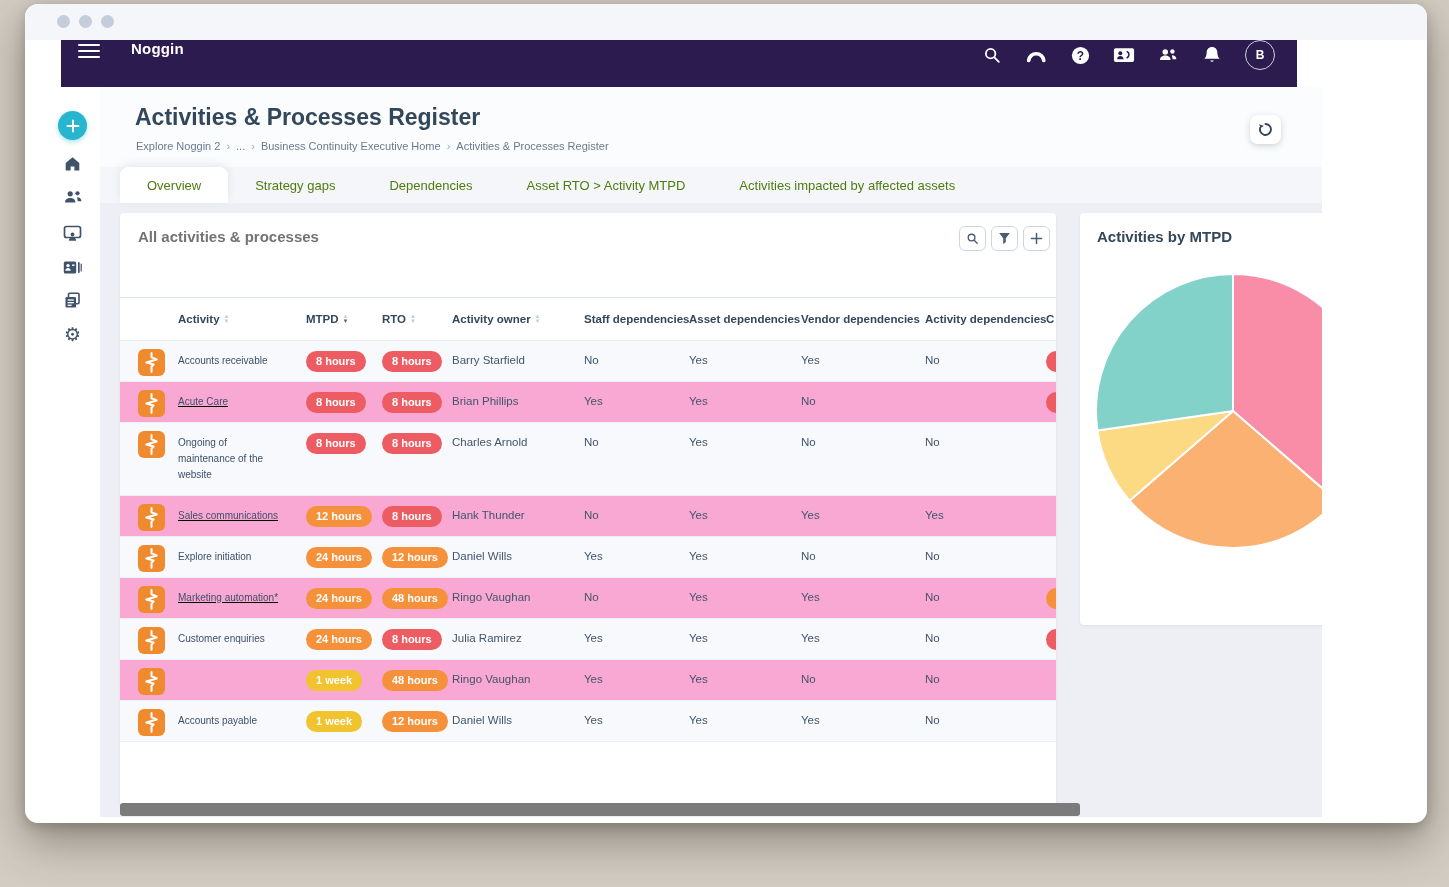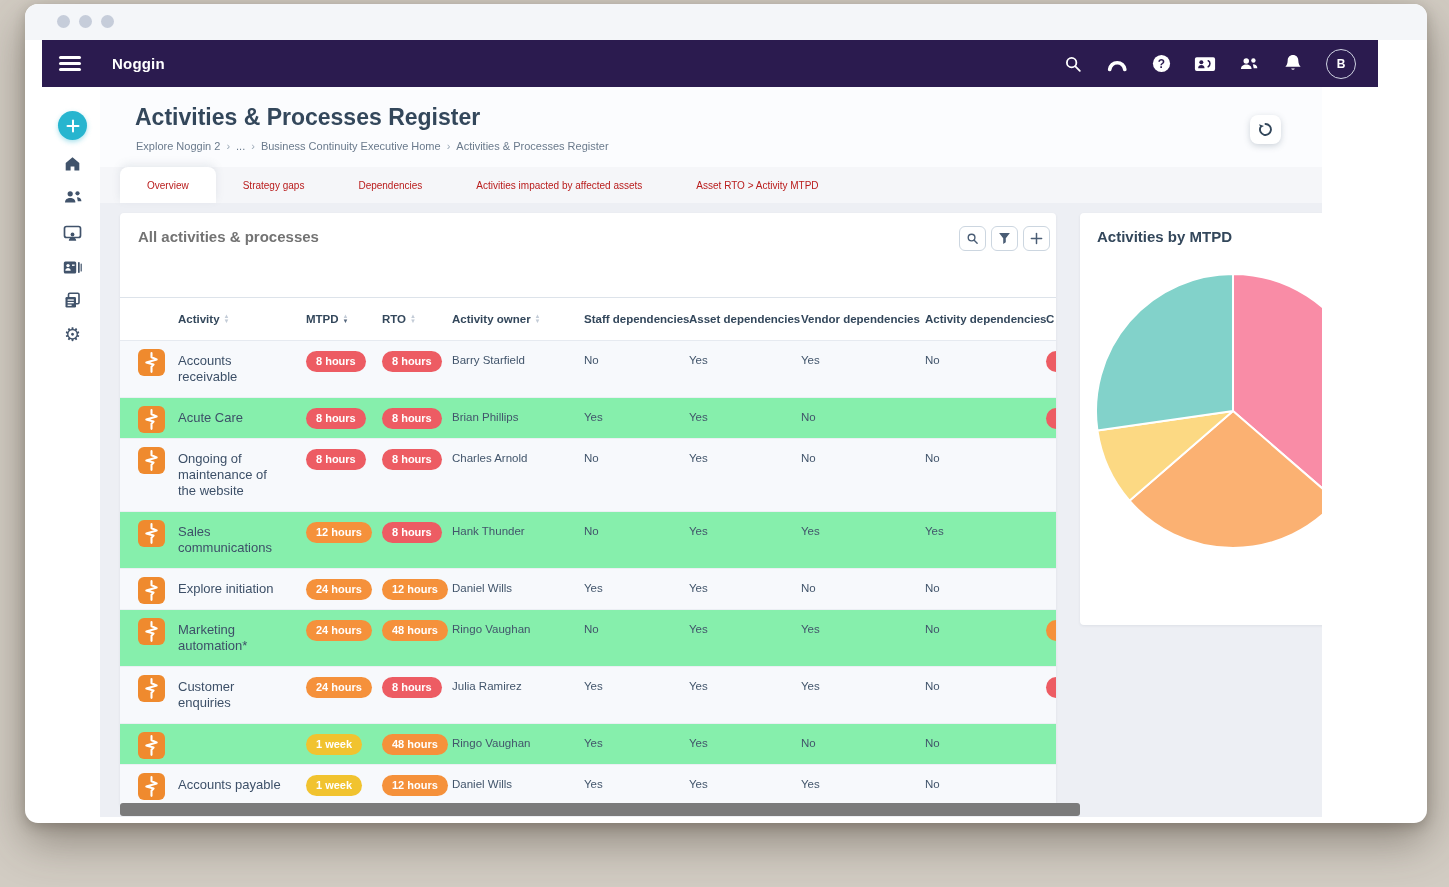--- a/index.html
+++ b/index.html
@@ -7,22 +7,22 @@
   body { background:#d2ccc3; font-family:"Liberation Sans", sans-serif; position:relative; overflow:hidden; }
 
   
   .window { position:absolute; left:25px; top:4px; width:1402px; height:819px;
             background:#ffffff; border-radius:13px; overflow:hidden;
             box-shadow:0 18px 45px rgba(60,50,40,.45), 0 4px 12px rgba(60,50,40,.25); }
   .titlebar { position:absolute; left:0; top:0; width:100%; height:36px; background:#f4f6f9; }
   .dot { position:absolute; top:11px; width:13px; height:13px; border-radius:50%; background:#c6cdda; }
 
   
-  .navbar { position:absolute; left:17px; top:36px; width:1336px; height:47px; background:#2b1b4f;
-            display:flex; align-items:center; }
+  .navbar { position:absolute; left:36px; top:36px; width:1236px; height:47px; background:#2b1b4f;
+            display:flex; align-items:flex-start; }
   .hamburger { margin-left:17px; width:22px; cursor:pointer; }
   .hamburger div { height:2.5px; background:#fff; border-radius:2px; margin:3.5px 0; }
   .brand { color:#fff; font-size:15px; font-weight:700; letter-spacing:.2px; margin-left:31px; }
   .nav-right { margin-left:auto; display:flex; align-items:center; gap:22px; margin-right:22px; }
   .nav-ic { width:22px; height:22px; display:flex; align-items:center; justify-content:center; cursor:pointer; }
   .avatar { width:30px; height:30px; border-radius:50%; border:1.6px solid #cfd3e2; color:#fff;
             display:flex; align-items:center; justify-content:center; font-size:12px; font-weight:700; }
 
   
   .sidebar { position:absolute; left:20px; top:83px; width:55px; height:730px; background:#fff; }
@@ -36,44 +36,44 @@
   
   .main { position:absolute; left:75px; top:83px; width:1222px; height:730px; background:#edeff4; overflow:hidden; }
   .page-header { position:absolute; left:0; top:0; width:100%; height:116px; background:#fbfcfe; }
   .page-title { position:absolute; left:35px; top:17px; font-size:23px; font-weight:600; color:#33475b; }
   .breadcrumb { position:absolute; left:36px; top:53px; font-size:11px; color:#6a7a8c; display:flex; gap:6px; align-items:flex-end; }
   .crumb-sep { color:#9aa8b6; font-size:11px; }
   .refresh-btn { position:absolute; right:41px; top:28px; width:31px; height:29px; background:#fff; border-radius:8px;
                  box-shadow:0 2px 6px rgba(70,90,110,.25); display:flex; align-items:center; justify-content:center; cursor:pointer; }
 
   .tabstrip { position:absolute; left:0; top:80px; width:100%; height:36px; background:#f5f6f9; display:flex; padding-left:20px; }
-  .tab { padding:0 27px; display:flex; align-items:center; font-size:10px; color:#b91c1c; cursor:pointer; white-space:nowrap; }
+  .tab { padding:0 27px; display:flex; align-items:center; font-size:13px; color:#4d7c0f; cursor:pointer; white-space:nowrap; }
   .tab.active { background:#ffffff; border-radius:8px 8px 0 0; box-shadow:0 -3px 8px rgba(90,105,125,.12); font-weight:400; }
 
   
   .table-card { position:absolute; left:20px; top:126px; width:936px; height:593px; background:#fff; border-radius:4px;
                 box-shadow:0 1px 3px rgba(40,55,75,.08); overflow:hidden; }
   .card-title { position:absolute; left:18px; top:15px; font-size:15px; font-weight:600; color:#737373; }
   .toolbar { position:absolute; right:6px; top:13px; display:flex; gap:5px; }
   .tool-btn { width:27px; height:25px; border:1px solid #ccd6e0; border-radius:6px; background:#fff;
               display:flex; align-items:center; justify-content:center; cursor:pointer; color:#4a5d75; }
 
   .thead { position:absolute; left:0; top:84px; width:986px; height:44px; border-top:1px solid #dde3ea; border-bottom:1px solid #e6eaf0; }
   .th { position:absolute; top:0; height:100%; display:flex; align-items:center; gap:4px;
         font-size:11.5px; font-weight:700; color:#33475b; white-space:nowrap; }
   .sorter { display:inline-flex; flex-direction:column; line-height:5px; font-size:6px; color:#c3ccd7; cursor:pointer; }
   .sorter .on { color:#55677d; }
 
   .tbody { position:absolute; left:0; top:128px; width:986px; }
   .row { position:relative; width:986px; min-height:41px; border-bottom:1px solid #eceff4; }
   .row.odd { background:#f7f9fc; }
-  .row.even { background:#86efac; }
+  .row.even { background:#f9a8d4;text-decoration:underline; }
   .c { position:absolute; font-size:11.5px; color:#42556b; }
   .c-icon   { left:18px;  top:8px; }
-  .c-activity { margin-left:58px; width:118px; padding:12px 10px 12px 0; font-size:13px; color:#3d5068; line-height:16px; }
+  .c-activity { margin-left:58px; width:118px; padding:12px 10px 12px 0; font-size:10px; color:#3d5068; line-height:16px; }
   .c-mtpd   { left:186px; top:10px; }
   .c-rto    { left:262px; top:10px; }
   .c-owner  { left:332px; top:13px; width:125px; }
   .c-staff  { left:464px; top:13px; }
   .c-asset  { left:569px; top:13px; }
   .c-vendor { left:681px; top:13px; }
   .c-dep    { left:805px; top:13px; }
   .c-crit   { left:926px; top:10px; }
   .pill { display:inline-block; height:21px; line-height:21px; padding:0 10px; border-radius:11px;
           color:#fff; font-size:11px; font-weight:700; white-space:nowrap; }
@@ -220,22 +220,22 @@
       <div class="refresh-btn">
         <svg width="17" height="17" viewBox="0 0 18 18">
             <path d="M9 3.2 a5.8 5.8 0 1 1 -5.4 3.6" fill="none" stroke="#33475b" stroke-width="2" stroke-linecap="round"></path>
             <path d="M2.2 3.4 L3.8 7.2 L7.4 5.4 Z" fill="#33475b"></path>
           </svg>
       </div>
       <div class="tabstrip" id="tabstrip">
           <div class="tab active">Overview</div>
           <div class="tab">Strategy gaps</div>
           <div class="tab">Dependencies</div>
+          <div class="tab">Asset RTO &gt; Activity MTPD</div>
           <div class="tab">Activities impacted by affected assets</div>
-          <div class="tab">Asset RTO &gt; Activity MTPD</div>
         </div>
     </div>
 
     <div class="table-card">
       <div class="card-title">All activities &amp; processes</div>
       <div class="toolbar">
         <div class="tool-btn">
           <svg width="13" height="13" viewBox="0 0 14 14">
               <circle cx="6" cy="6" r="3.6" fill="none" stroke="#4a5d75" stroke-width="1.5"></circle>
               <line x1="8.8" y1="8.8" x2="12" y2="12" stroke="#4a5d75" stroke-width="1.5" stroke-linecap="round"></line>

